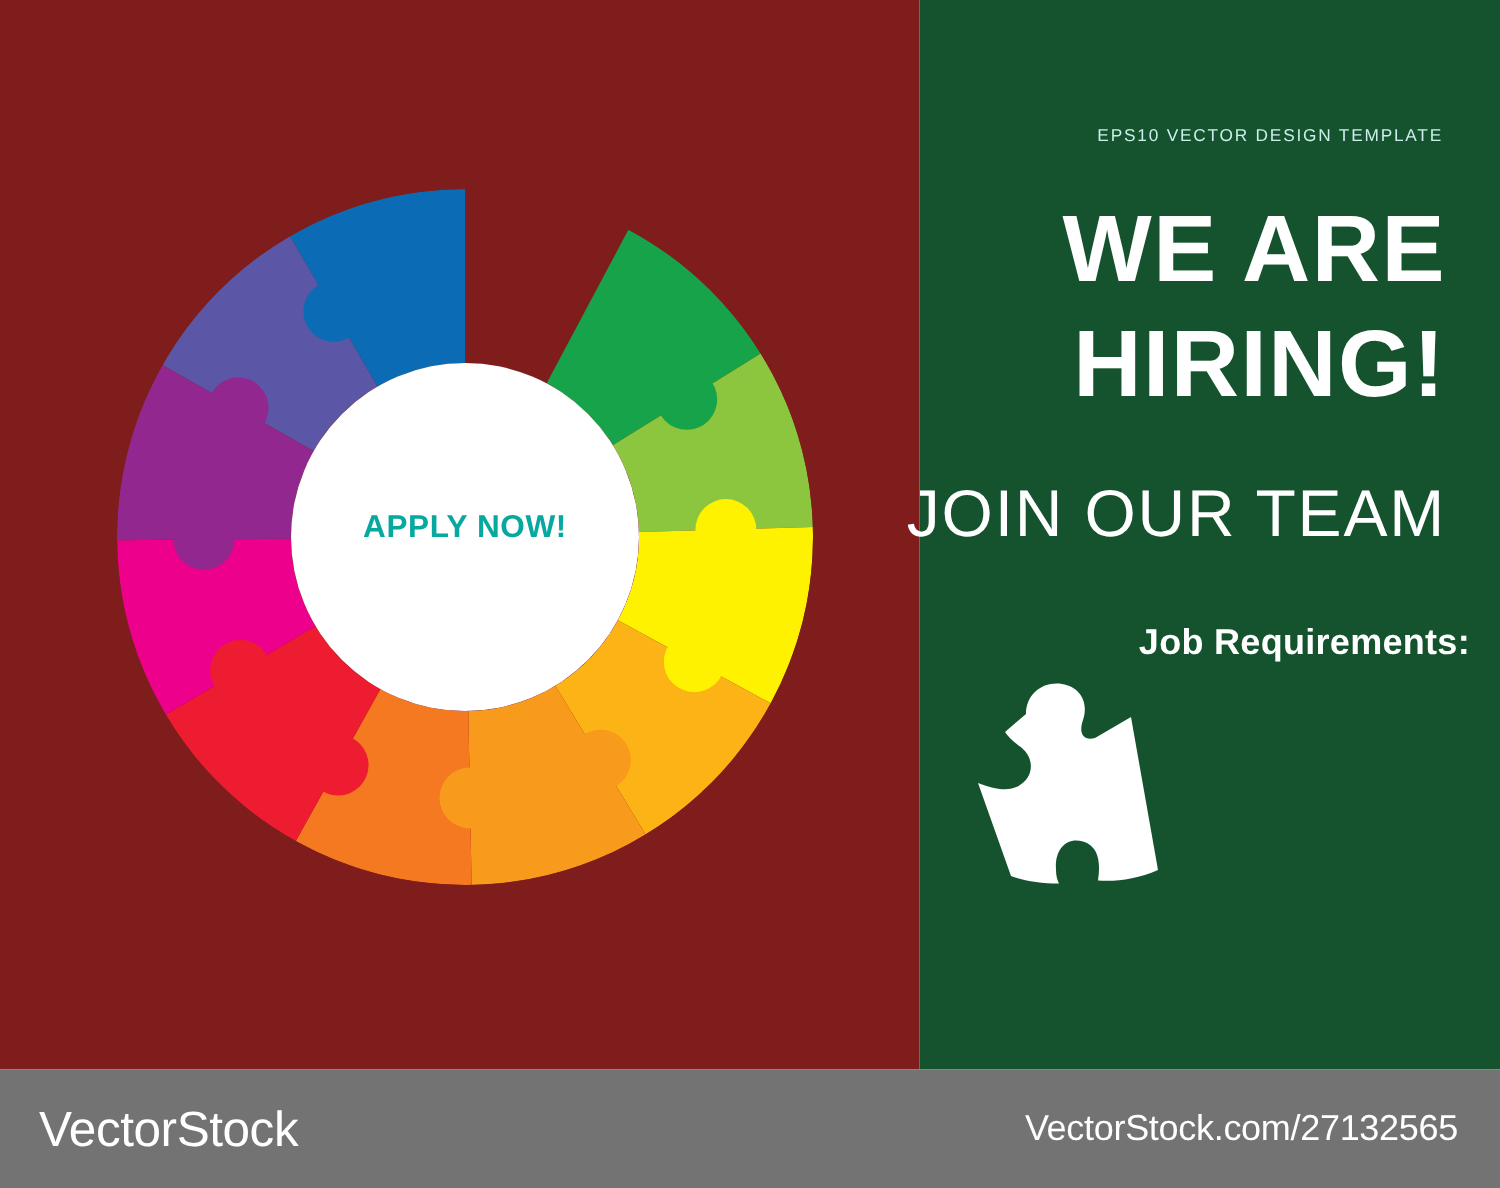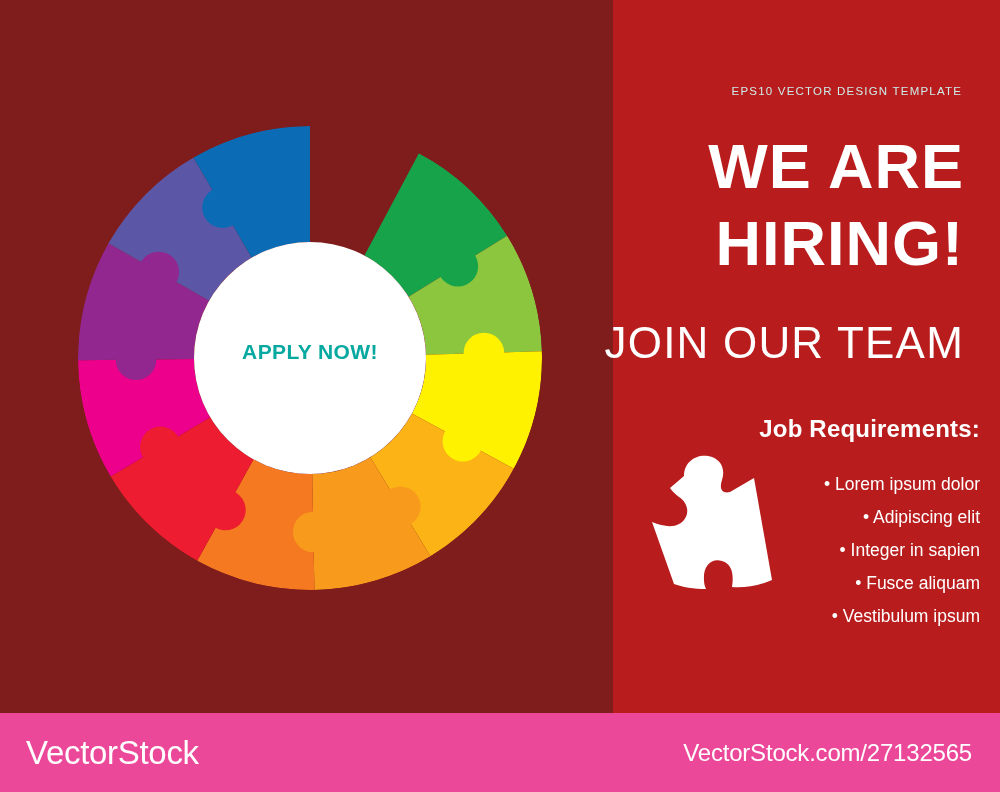--- a/index.html
+++ b/index.html
@@ -51,21 +51,21 @@
     letter-spacing: 0.4px;
     color: #07a8a0;
   }
 
   
   #right-panel {
     position: absolute;
     left: 613px; top: 0;
     width: 387px;
     height: 713px;
-    background: #b91c1c;
+    background: #14532d;
     box-sizing: border-box;
   }
   #eps-label {
     position: absolute;
     right: 38px;
     top: 85px;
     font-size: 11.5px;
     letter-spacing: 1.2px;
     color: #cbeeec;
     font-family: "Liberation Sans", sans-serif;
@@ -135,21 +135,21 @@
     height: 160px;
   }
 
   
   #footer {
     position: absolute;
     left: 0;
     top: 713px;
     width: 1000px;
     height: 79px;
-    background: #ec4899;
+    background: #737373;
   }
   #footer-brand {
     position: absolute;
     left: 26px;
     top: 50%;
     transform: translateY(-50%);
     color: #ffffff;
     font-family: "Liberation Sans", sans-serif;
     font-size: 33px;
     font-weight: normal;
@@ -234,27 +234,20 @@
     <div id="eps-label">EPS10 VECTOR DESIGN TEMPLATE</div>
 
     <div class="headline" id="headline-1">WE ARE</div>
 
     <div class="headline" id="headline-2">HIRING!</div>
 
     <div id="subheadline">JOIN OUR TEAM</div>
 
     <div id="requirements-title">Job Requirements:</div>
 
-    <ul id="requirements-list">
-      <li>• Lorem ipsum dolor</li>
-      <li>• Adipiscing elit</li>
-      <li>• Integer in sapien</li>
-      <li>• Fusce aliquam</li>
-      <li>• Vestibulum ipsum</li>
-    </ul>
 
     <svg id="puzzle-piece-icon" viewBox="0 0 135 160">
       <path fill="#ffffff" d="M36,28
            C 36,14 48,6 60,8
            C 72,10 78,20 74,32
            C 71,41 74,46 82,44
            L 106,30
            L 124,132
            C 110,138 96,140 84,139
            C 86,126 84,116 74,113

